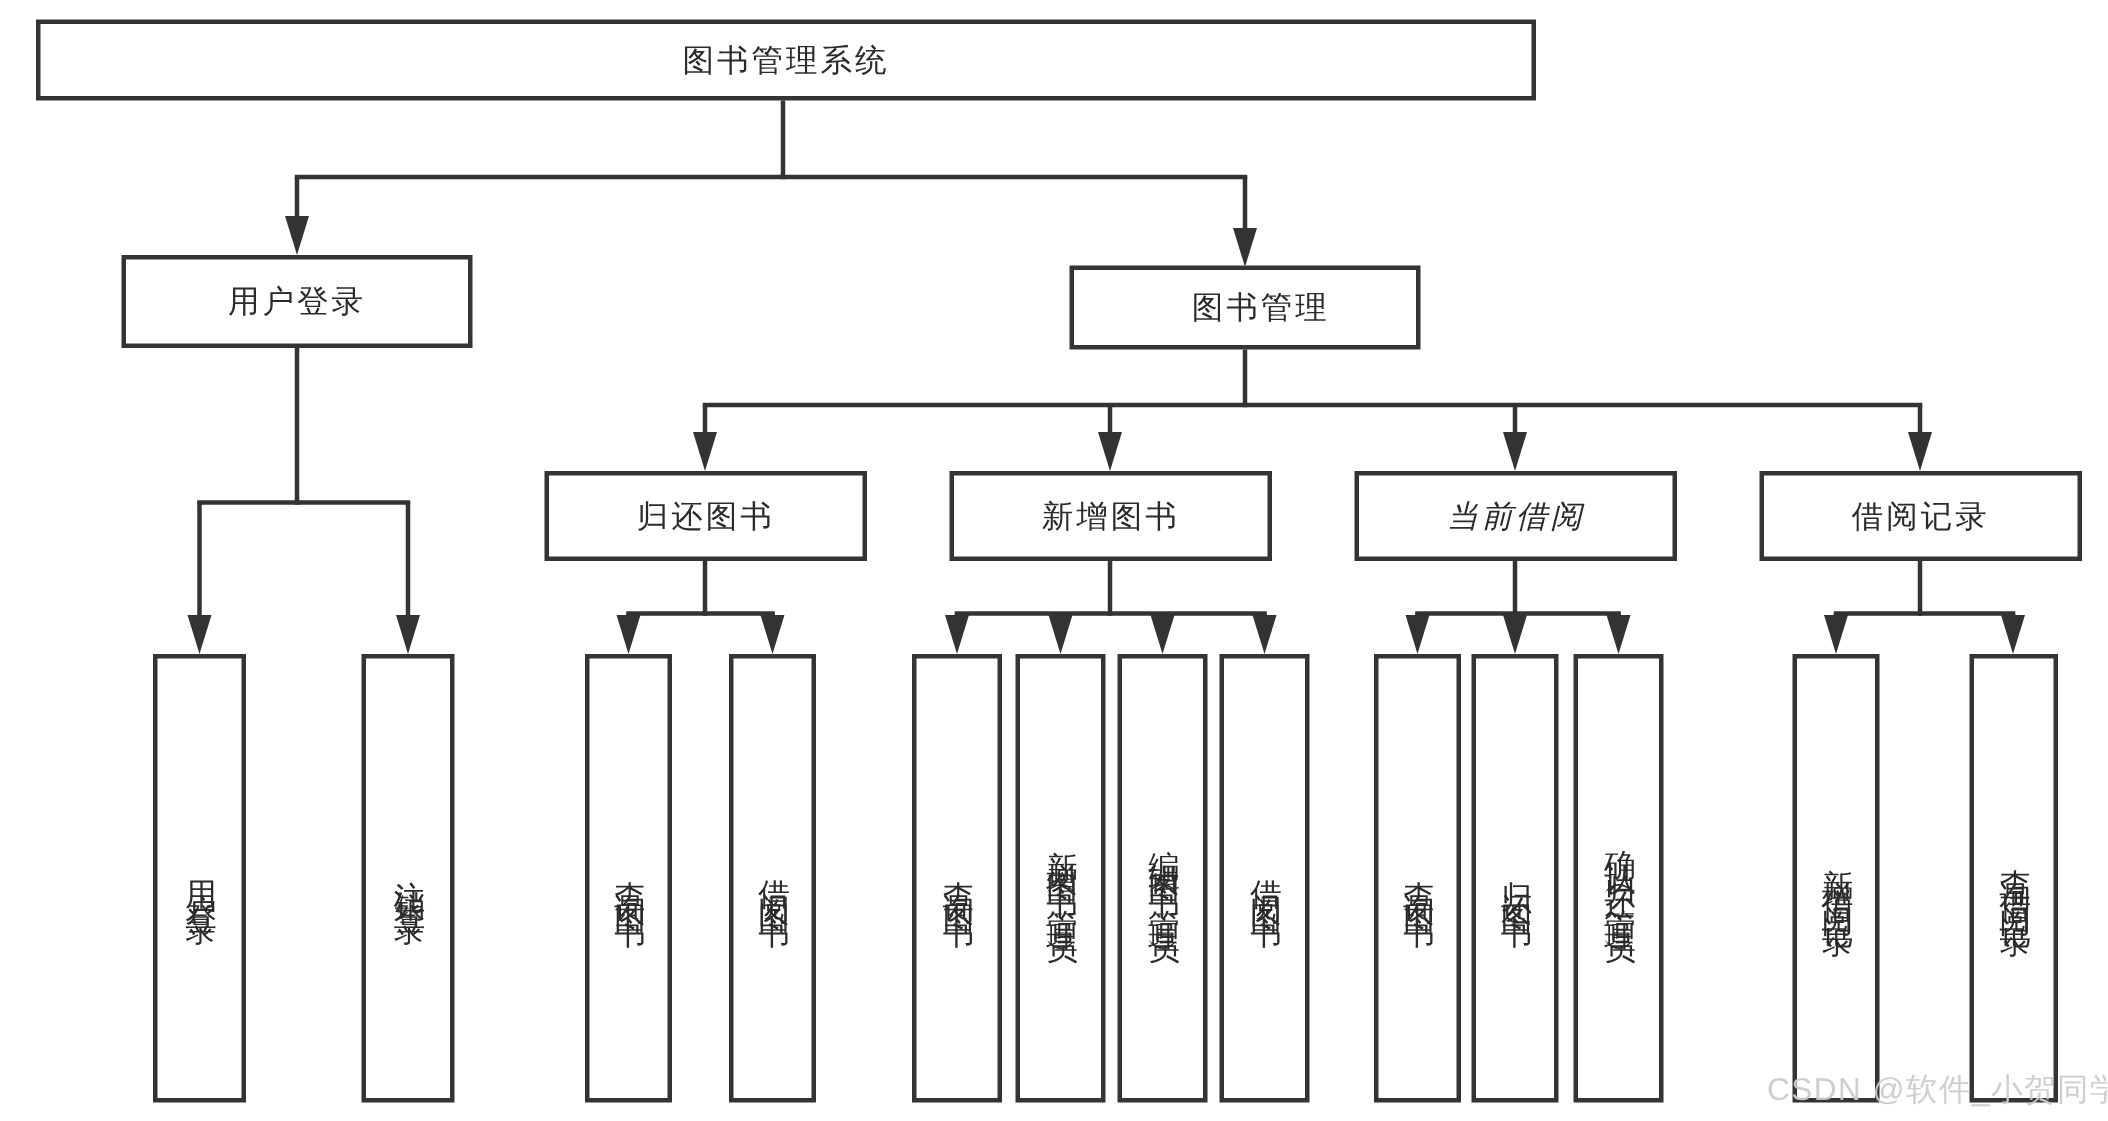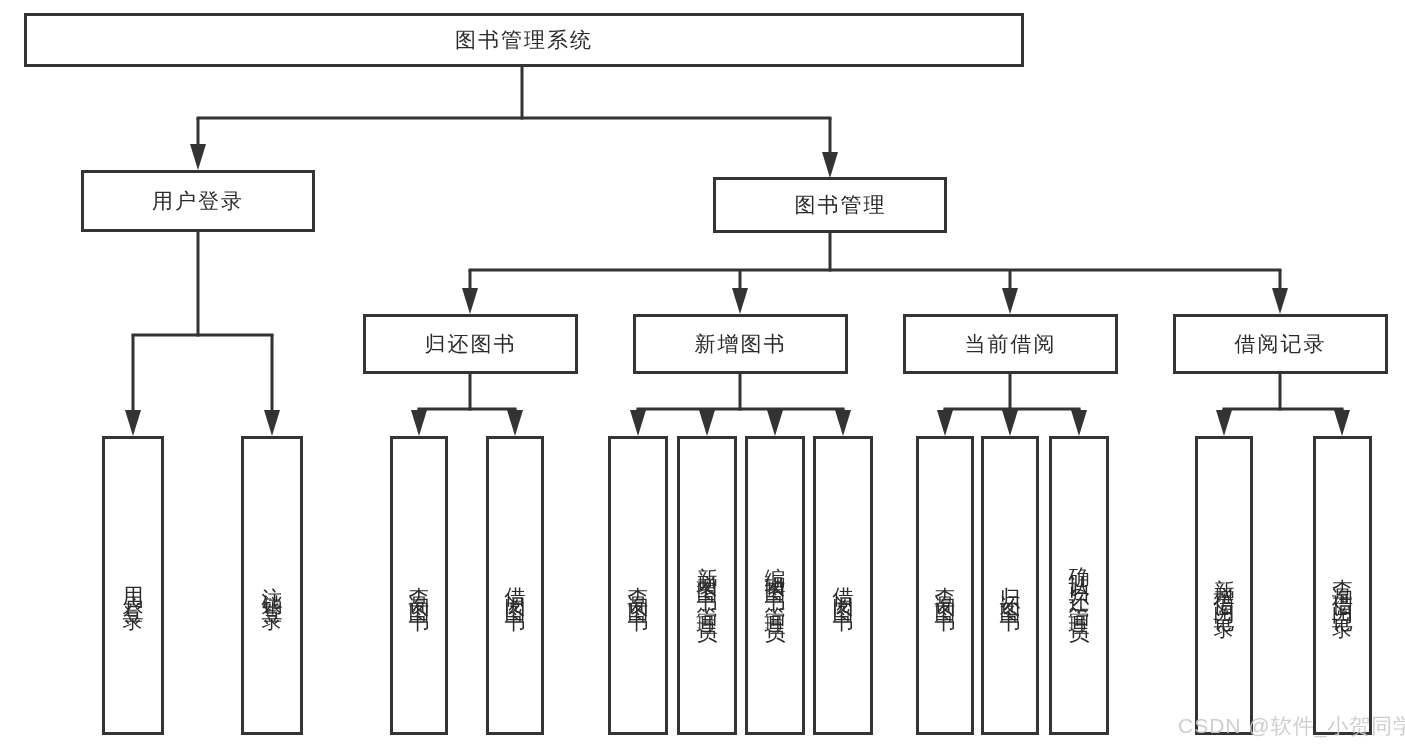--- a/index.html
+++ b/index.html
@@ -112,21 +112,21 @@
   <div class="node" style="left:713px; top:177px; width:234px; height:56px;padding-left:21px;">
     <span class="hlabel">图书管理</span>
   </div>
 
   <div class="node" style="left:363px; top:314px; width:215px; height:60px;">
     <span class="hlabel">归还图书</span>
   </div>
   <div class="node" style="left:633px; top:314px; width:215px; height:60px;">
     <span class="hlabel">新增图书</span>
   </div>
-  <div class="node" style="left:903px; top:314px; width:215px; height:60px;">
+  <div class="node" style="left:903px; top:314px; width:215px; height:60px;font-style:italic;">
     <span class="hlabel">当前借阅</span>
   </div>
   <div class="node" style="left:1173px; top:314px; width:215px; height:60px;">
     <span class="hlabel">借阅记录</span>
   </div>
 
   <div class="node leaf" style="left:102px; top:436px; width:62px; height:299px;">
     <span class="vlabel">用户登录</span>
   </div>
   <div class="node leaf" style="left:241px; top:436px; width:62px; height:299px;">

